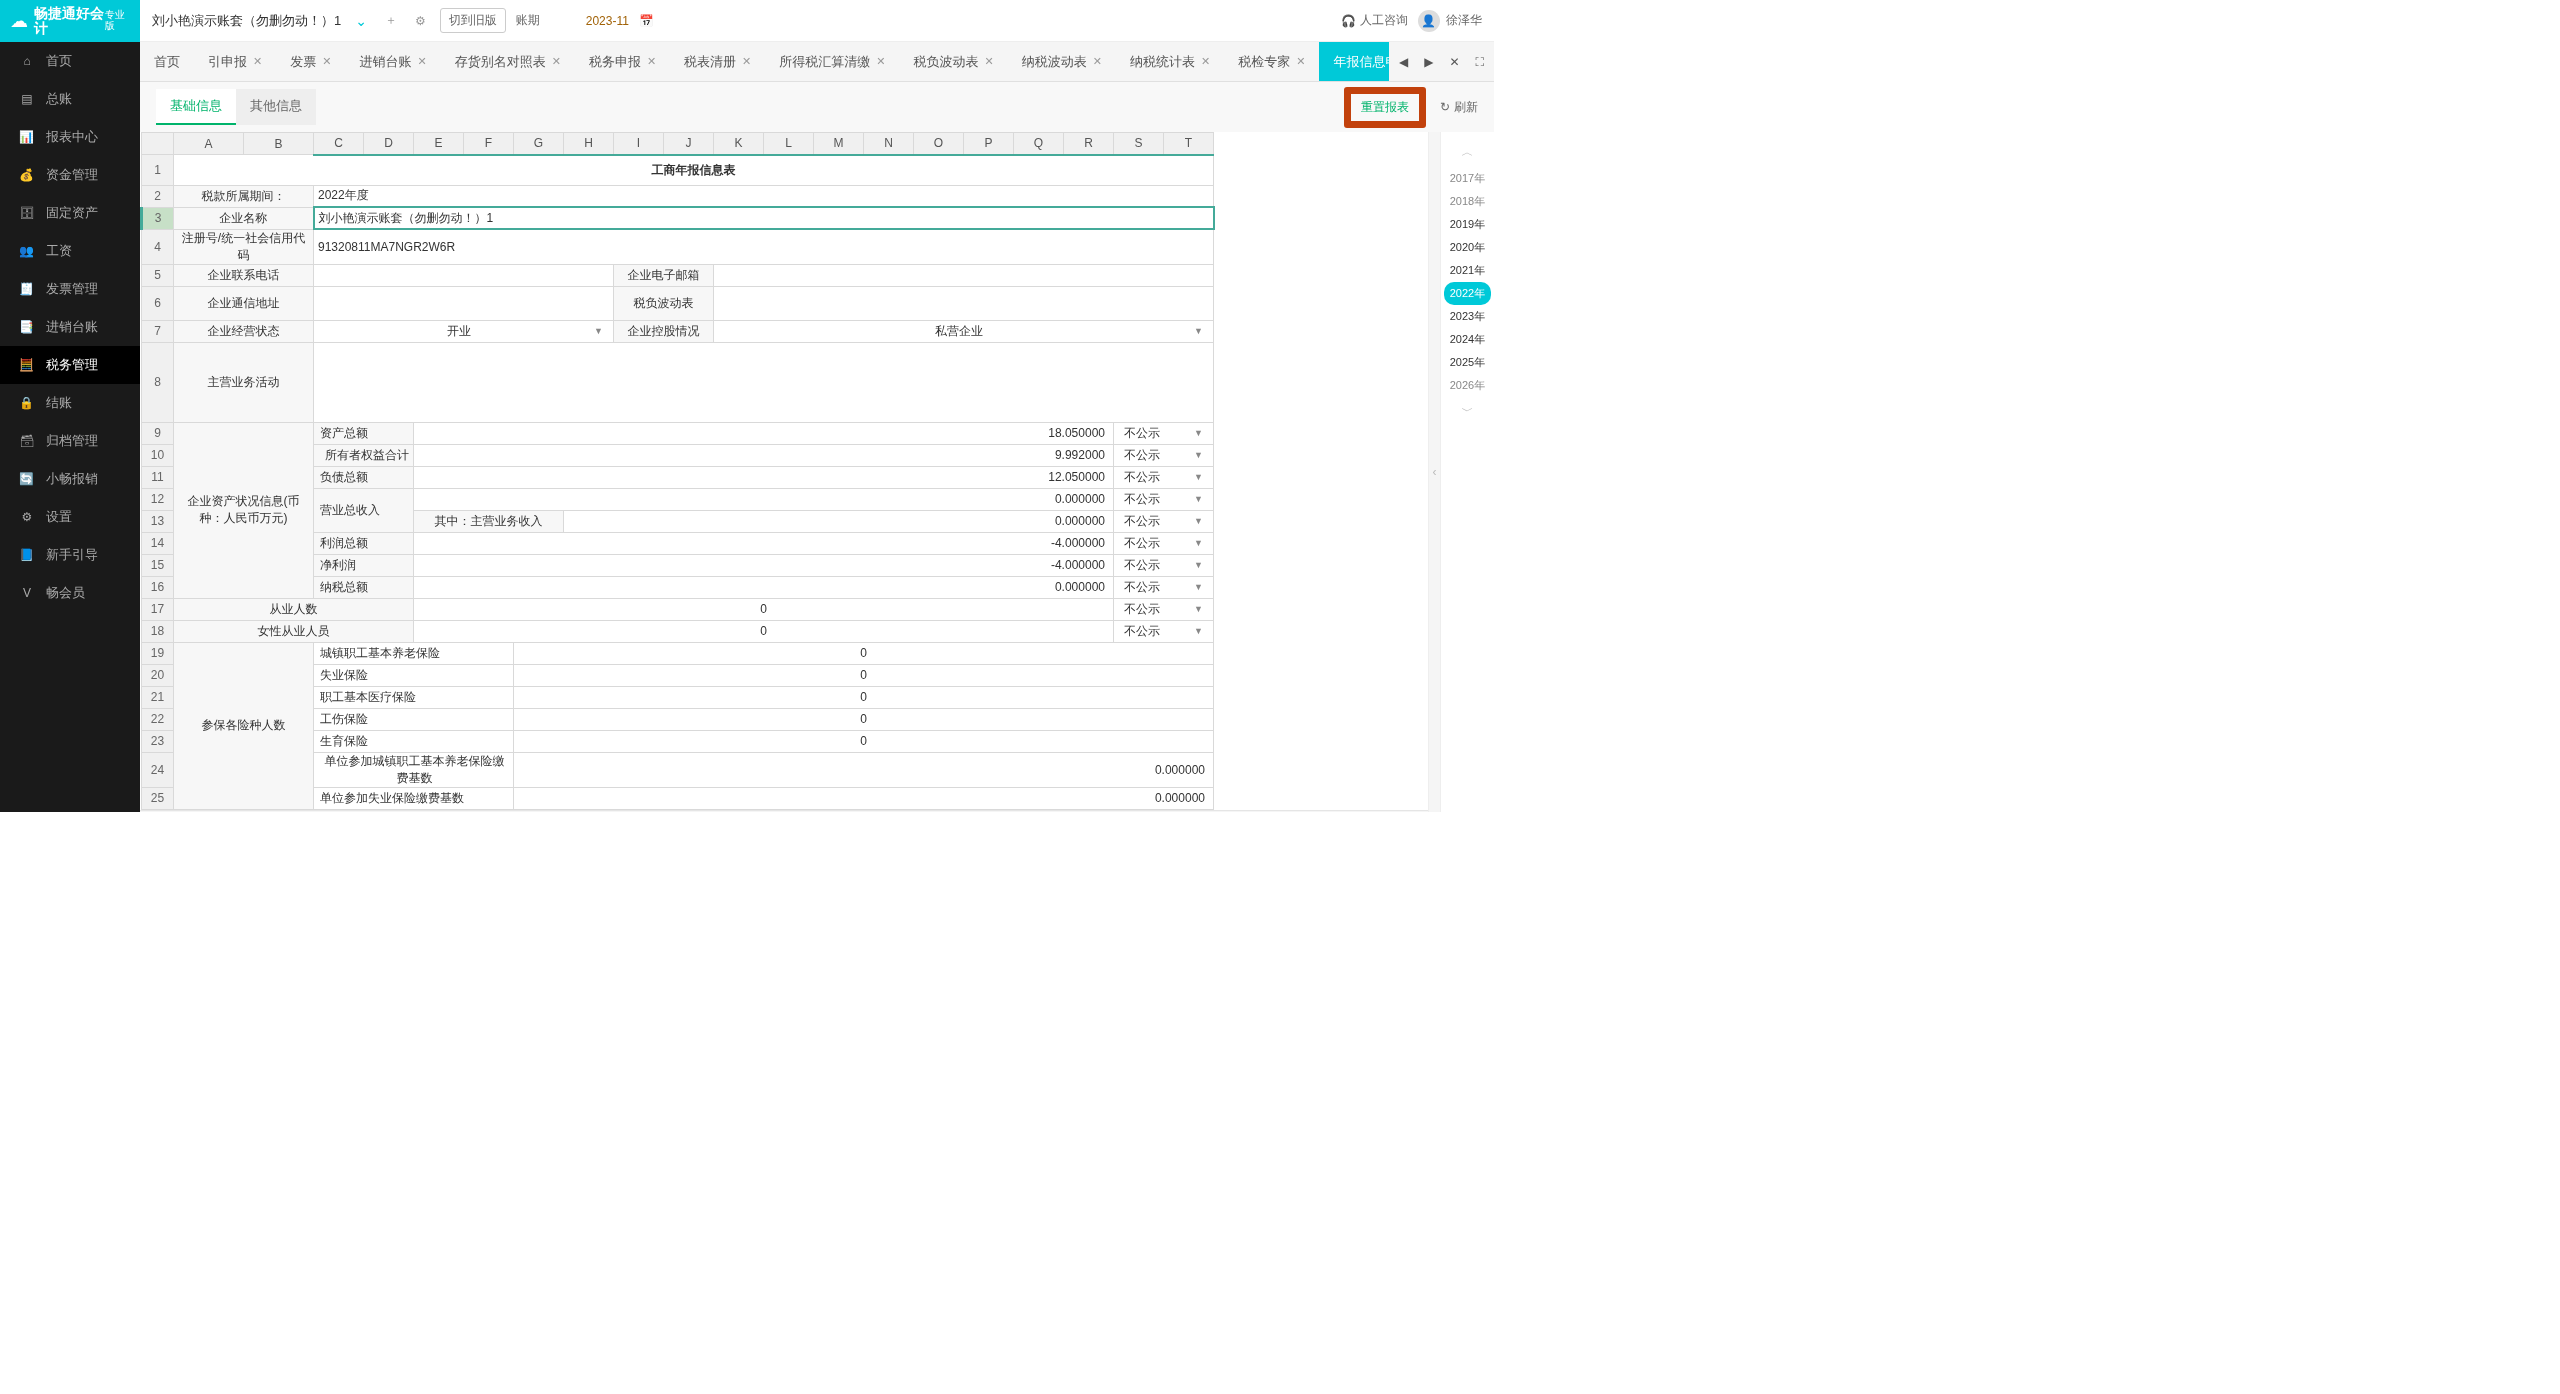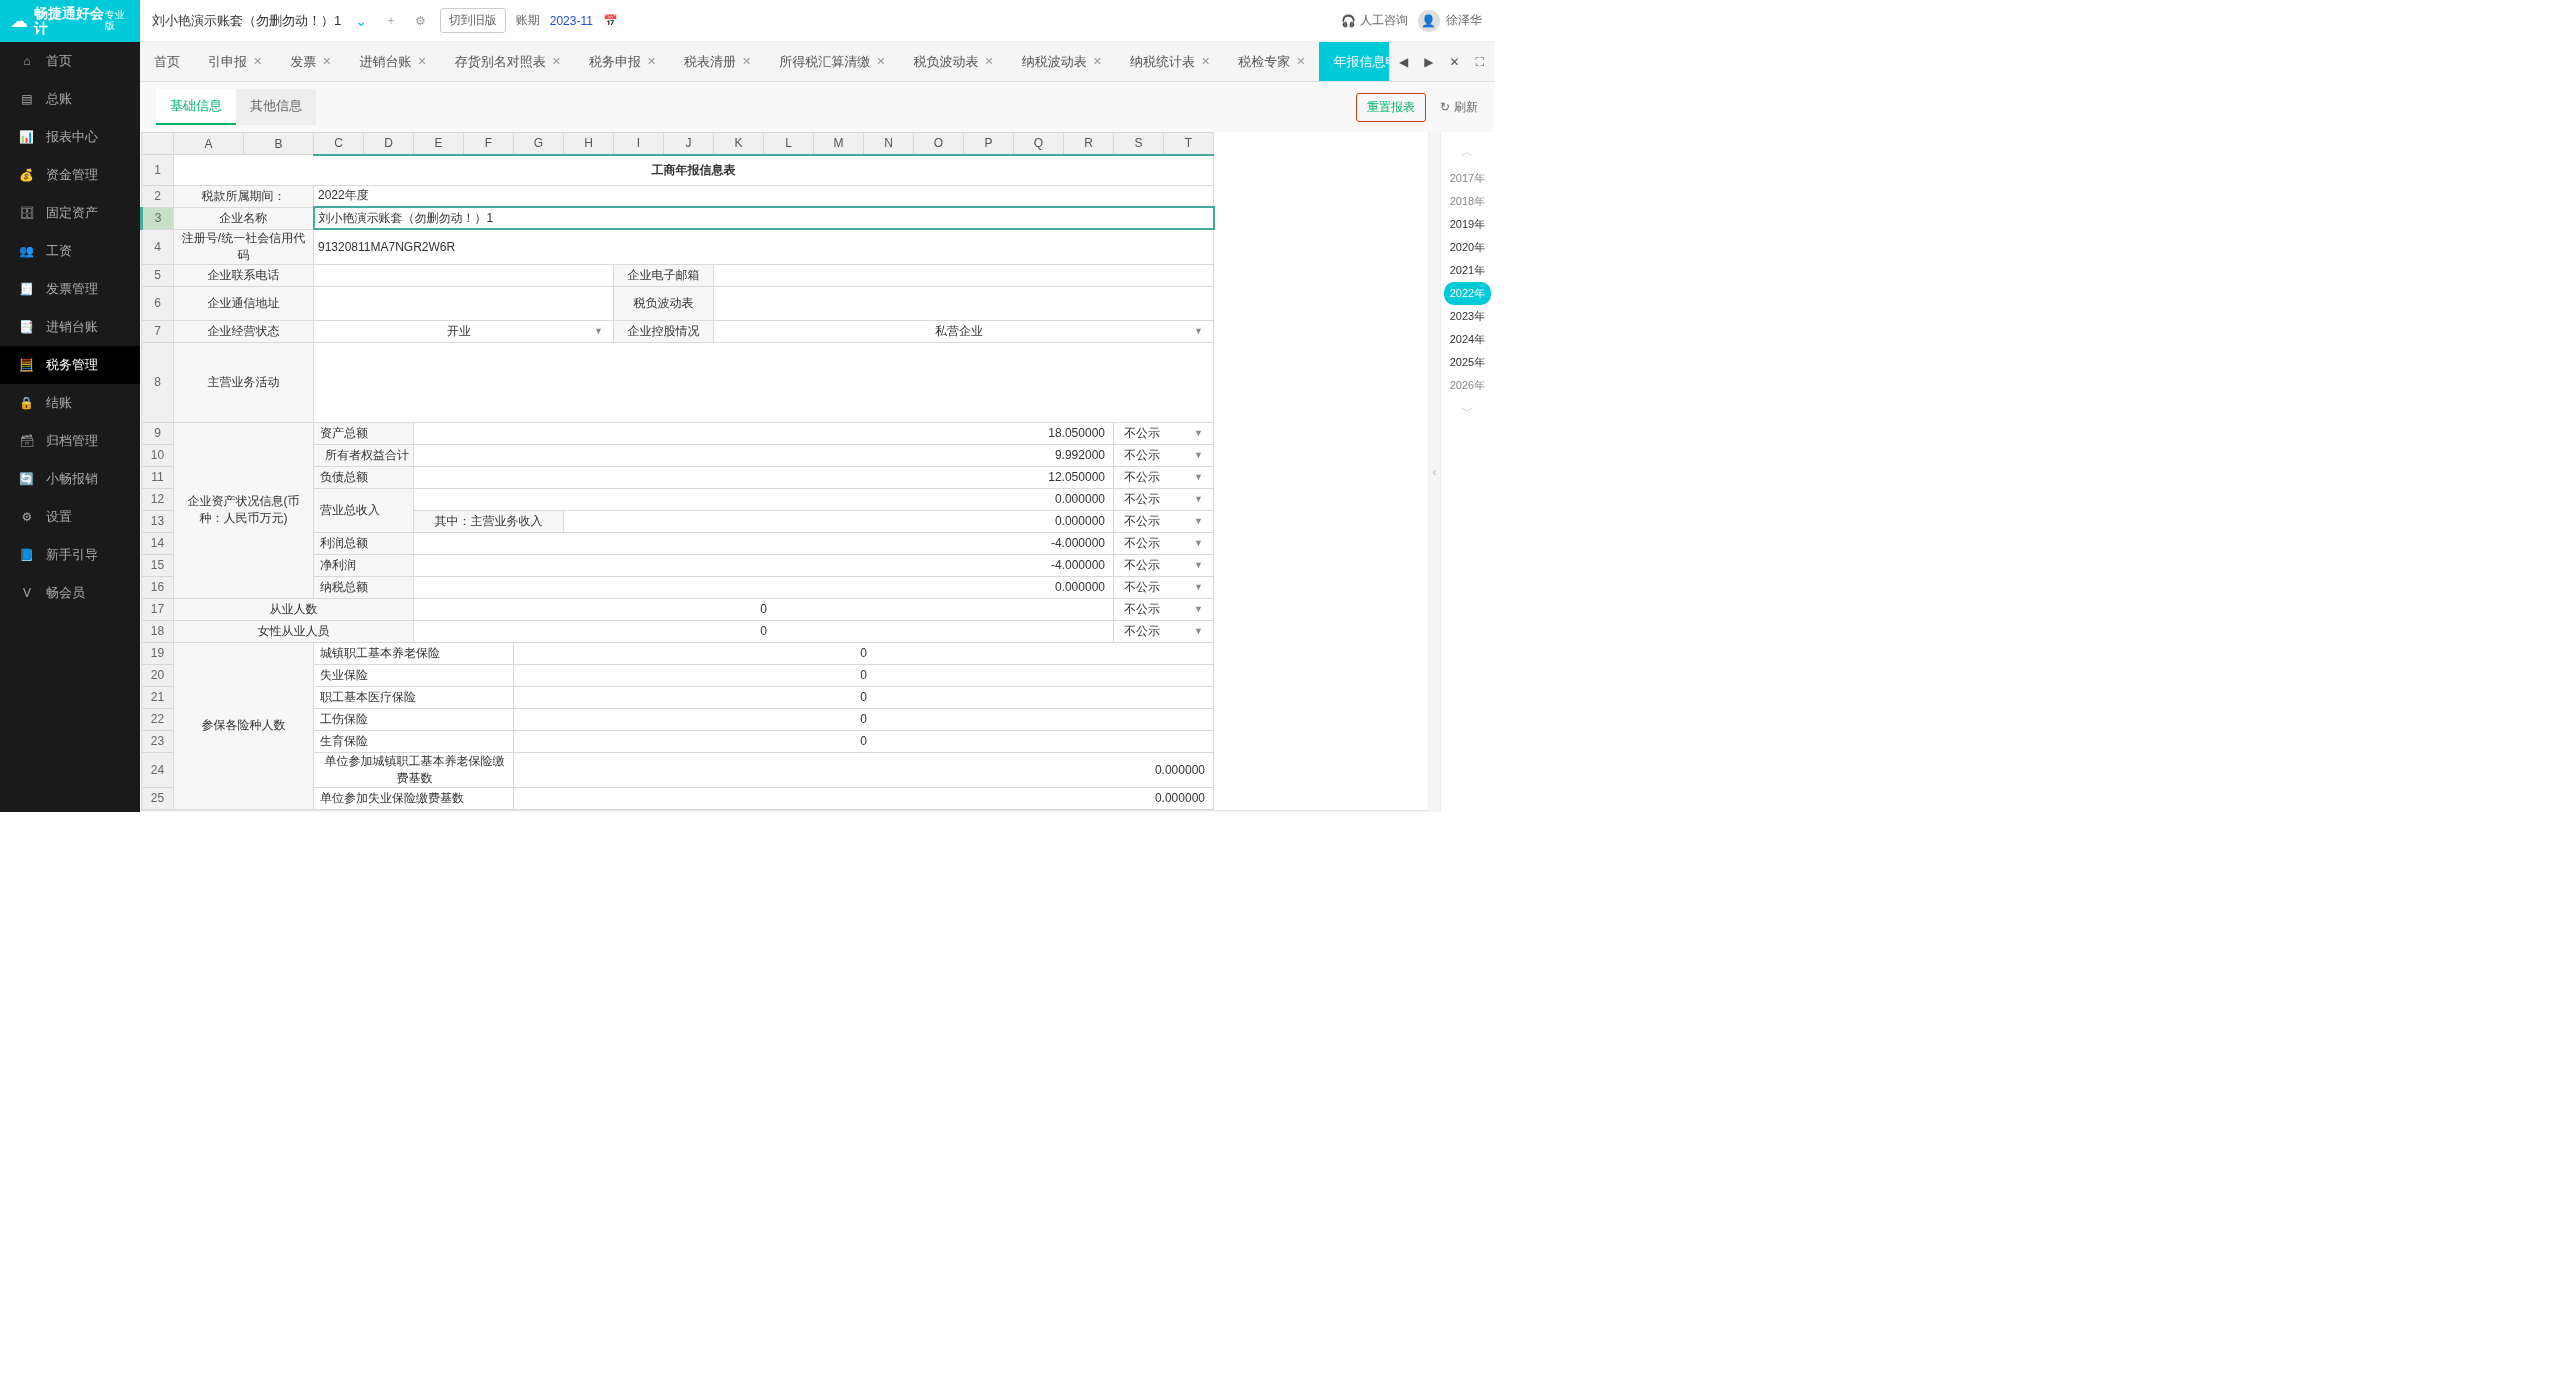--- a/index.html
+++ b/index.html
@@ -21,21 +21,21 @@
 
 .main { flex: 1; display: flex; flex-direction: column; background: #fff; min-width: 0; }
 
 
 .topbar { height: 42px; border-bottom: 1px solid #eee; display: flex; align-items: center; padding: 0 12px; gap: 10px; }
 .acct-name { color: #333; font-size: 13px; max-width: 220px; overflow: hidden; text-overflow: ellipsis; white-space: nowrap; }
 .chev { color: #00c9d8; cursor: pointer; font-size: 14px; padding: 4px; }
 .topbar .ico { color: #999; cursor: pointer; padding: 4px; }
 .old-btn { border: 1px solid #ccc; border-radius: 3px; padding: 3px 8px; color: #666; cursor: pointer; font-size: 12px; }
 .period-lbl { color: #666; }
-.period-val { color: #1d4ed8; }
+.period-val { color: #a16207; margin-left: 36px; }
 .cal-ico { color: #00c9d8; cursor: pointer; }
 .spacer { flex: 1; }
 .consult { display: flex; align-items: center; gap: 4px; color: #666; cursor: pointer; }
 .avatar { width: 22px; height: 22px; border-radius: 50%; background: #ddd; display: inline-flex; align-items: center; justify-content: center; color: #fff; }
 .user { display: flex; align-items: center; gap: 6px; color: #666; cursor: pointer; }
 
 
 .tabs { height: 40px; display: flex; align-items: stretch; background: #f5f5f5; border-bottom: 1px solid #e0e0e0; position: relative; }
 .tab-list { display: flex; flex: 1; overflow: hidden; }
 .tab { display: flex; align-items: center; padding: 0 14px; color: #555; cursor: pointer; white-space: nowrap; gap: 6px; font-size: 13px; }
@@ -43,21 +43,21 @@
 .tab .x { color: #999; cursor: pointer; font-size: 11px; }
 .tab-ctrl { display: flex; align-items: center; padding: 0 6px; gap: 8px; }
 .tab-ctrl span { cursor: pointer; color: #555; padding: 2px 4px; }
 
 
 .subbar { height: 50px; display: flex; align-items: center; padding: 0 16px; background: #f8f8f8; }
 .subtab { padding: 8px 14px; cursor: pointer; color: #666; font-size: 13px; border-bottom: 2px solid transparent; }
 .subtab.active { color: #00b36b; border-bottom: 2px solid #00b36b; background: #fff; }
 .subtab.other { background: #eee; }
 .sub-spacer { flex: 1; }
-.reset-btn { border: 1px solid #c2410c; color: #00b36b; padding: 5px 10px; border-radius: 3px; cursor: pointer; margin-right: 14px; font-size: 12px; }
+.reset-btn { border: 7px solid #c2410c; color: #00b36b; padding: 5px 10px; border-radius: 3px; cursor: pointer; margin-right: 14px; font-size: 12px; }
 .refresh { color: #666; cursor: pointer; display: flex; align-items: center; gap: 4px; }
 
 
 .sheet-wrap { flex: 1; display: flex; overflow: hidden; position: relative; }
 .sheet-scroll { flex: 1; overflow: auto; }
 table.sheet { border-collapse: collapse; table-layout: fixed; }
 table.sheet th, table.sheet td { border: 1px solid #d9d9d9; height: 22px; font-size: 12px; padding: 0 4px; background: #fff; vertical-align: middle; }
 table.sheet th { background: #f0f0f0; font-weight: normal; text-align: center; color: #555; }
 .rownum { background: #f0f0f0 !important; text-align: center; color: #666; width: 32px; }
 .rownum.sel { background: #c7e0c7 !important; border-left: 3px solid #4a9; }

